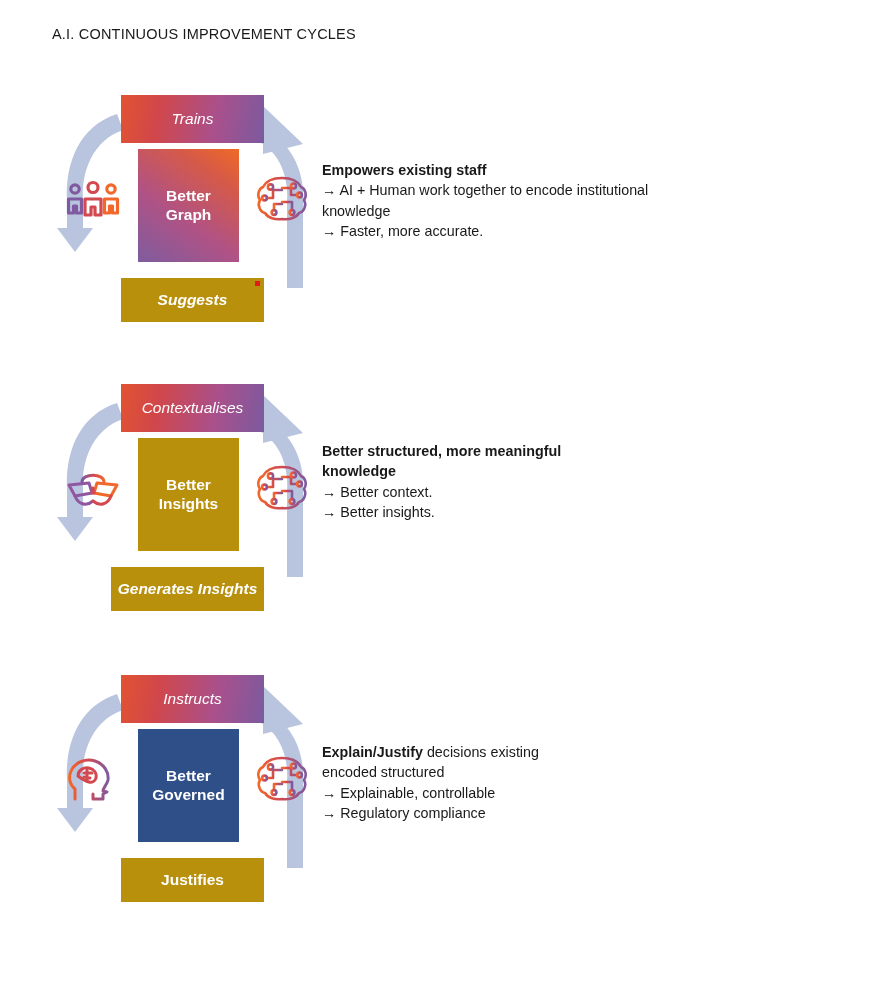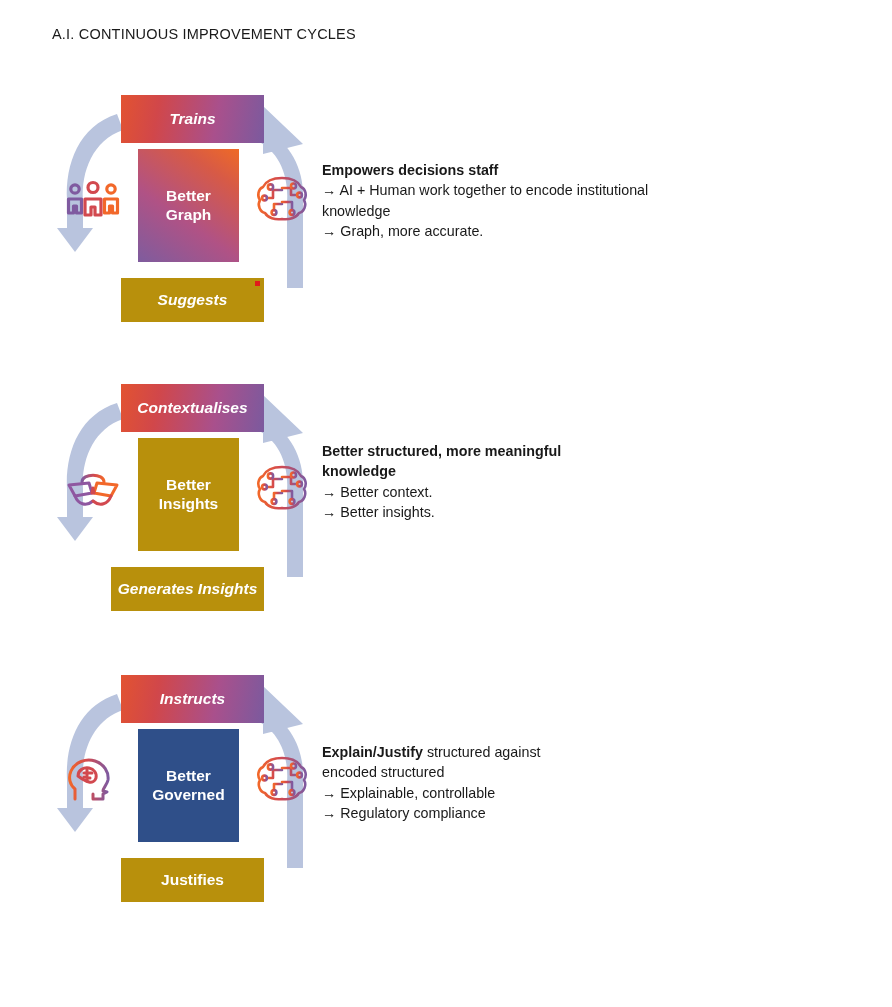--- a/index.html
+++ b/index.html
@@ -60,21 +60,21 @@
     line-height: 1.18;
     box-sizing: border-box;
   }
   .box-top {
     left: 66px;
     top: 3px;
     width: 143px;
     height: 48px;
     font-size: 15.5px;
     font-style: italic;
-    font-weight: 700;
+    font-weight: 400;
     z-index: 4;
   }
   .box-top.grad {
     background: linear-gradient(100deg, #e25331 0%, #d1474a 26%, #a9508c 66%, #7b5a9e 100%);
   }
   .box-center {
     left: 83px;
     top: 57px;
     width: 101px;
     height: 113px;
@@ -210,23 +210,23 @@
         <circle cx="13.5" cy="30" r="2.4"></circle>
         <circle cx="23" cy="44.5" r="2.4"></circle>
         <circle cx="42.5" cy="18" r="2.5"></circle>
         <circle cx="48.5" cy="27" r="2.4"></circle>
         <circle cx="41" cy="44.5" r="2.4"></circle>
       </g>
     </svg>
   </div>
 
   <div class="text-block" style="top:68px">
-    <div class="tb-head">Empowers decisions staff</div>
+    <div class="tb-head">Empowers existing staff</div>
     <div class="tb-line">→ AI + Human work together to encode institutional knowledge</div>
-    <div class="tb-line">→ Graph, more accurate.</div>
+    <div class="tb-line">→ Faster, more accurate.</div>
   </div>
 </div>
 
 <div class="cycle-group" style="top:381px">
 
   <div class="cycle-diagram">
     <svg class="cycle-svg" viewBox="0 0 270 250">
       <path d="M62,22 C24,34 10,72 12,108 L12,136 L2,136 L20,160 L38,136 L28,136 L28,108 C26,80 38,48 68,38 Z" fill="#b9c4de"></path>
       <path d="M208,38 C238,50 250,82 248,110 L248,196 L232,196 L232,110 C234,84 224,58 200,48 Z
                M208,38 L208,14 L248,52 L208,62 Z" fill="#b9c4de"></path>
@@ -332,18 +332,18 @@
         <circle cx="13.5" cy="30" r="2.4"></circle>
         <circle cx="23" cy="44.5" r="2.4"></circle>
         <circle cx="42.5" cy="18" r="2.5"></circle>
         <circle cx="48.5" cy="27" r="2.4"></circle>
         <circle cx="41" cy="44.5" r="2.4"></circle>
       </g>
     </svg>
   </div>
 
   <div class="text-block" style="top:70px">
-    <div><span class="tb-head">Explain/Justify</span><span> structured against</span></div>
+    <div><span class="tb-head">Explain/Justify</span><span> decisions existing</span></div>
     <div class="tb-line">encoded structured</div>
     <div class="tb-line">→ Explainable, controllable</div>
     <div class="tb-line">→ Regulatory compliance</div>
   </div>
 </div>
 
 </body></html>

